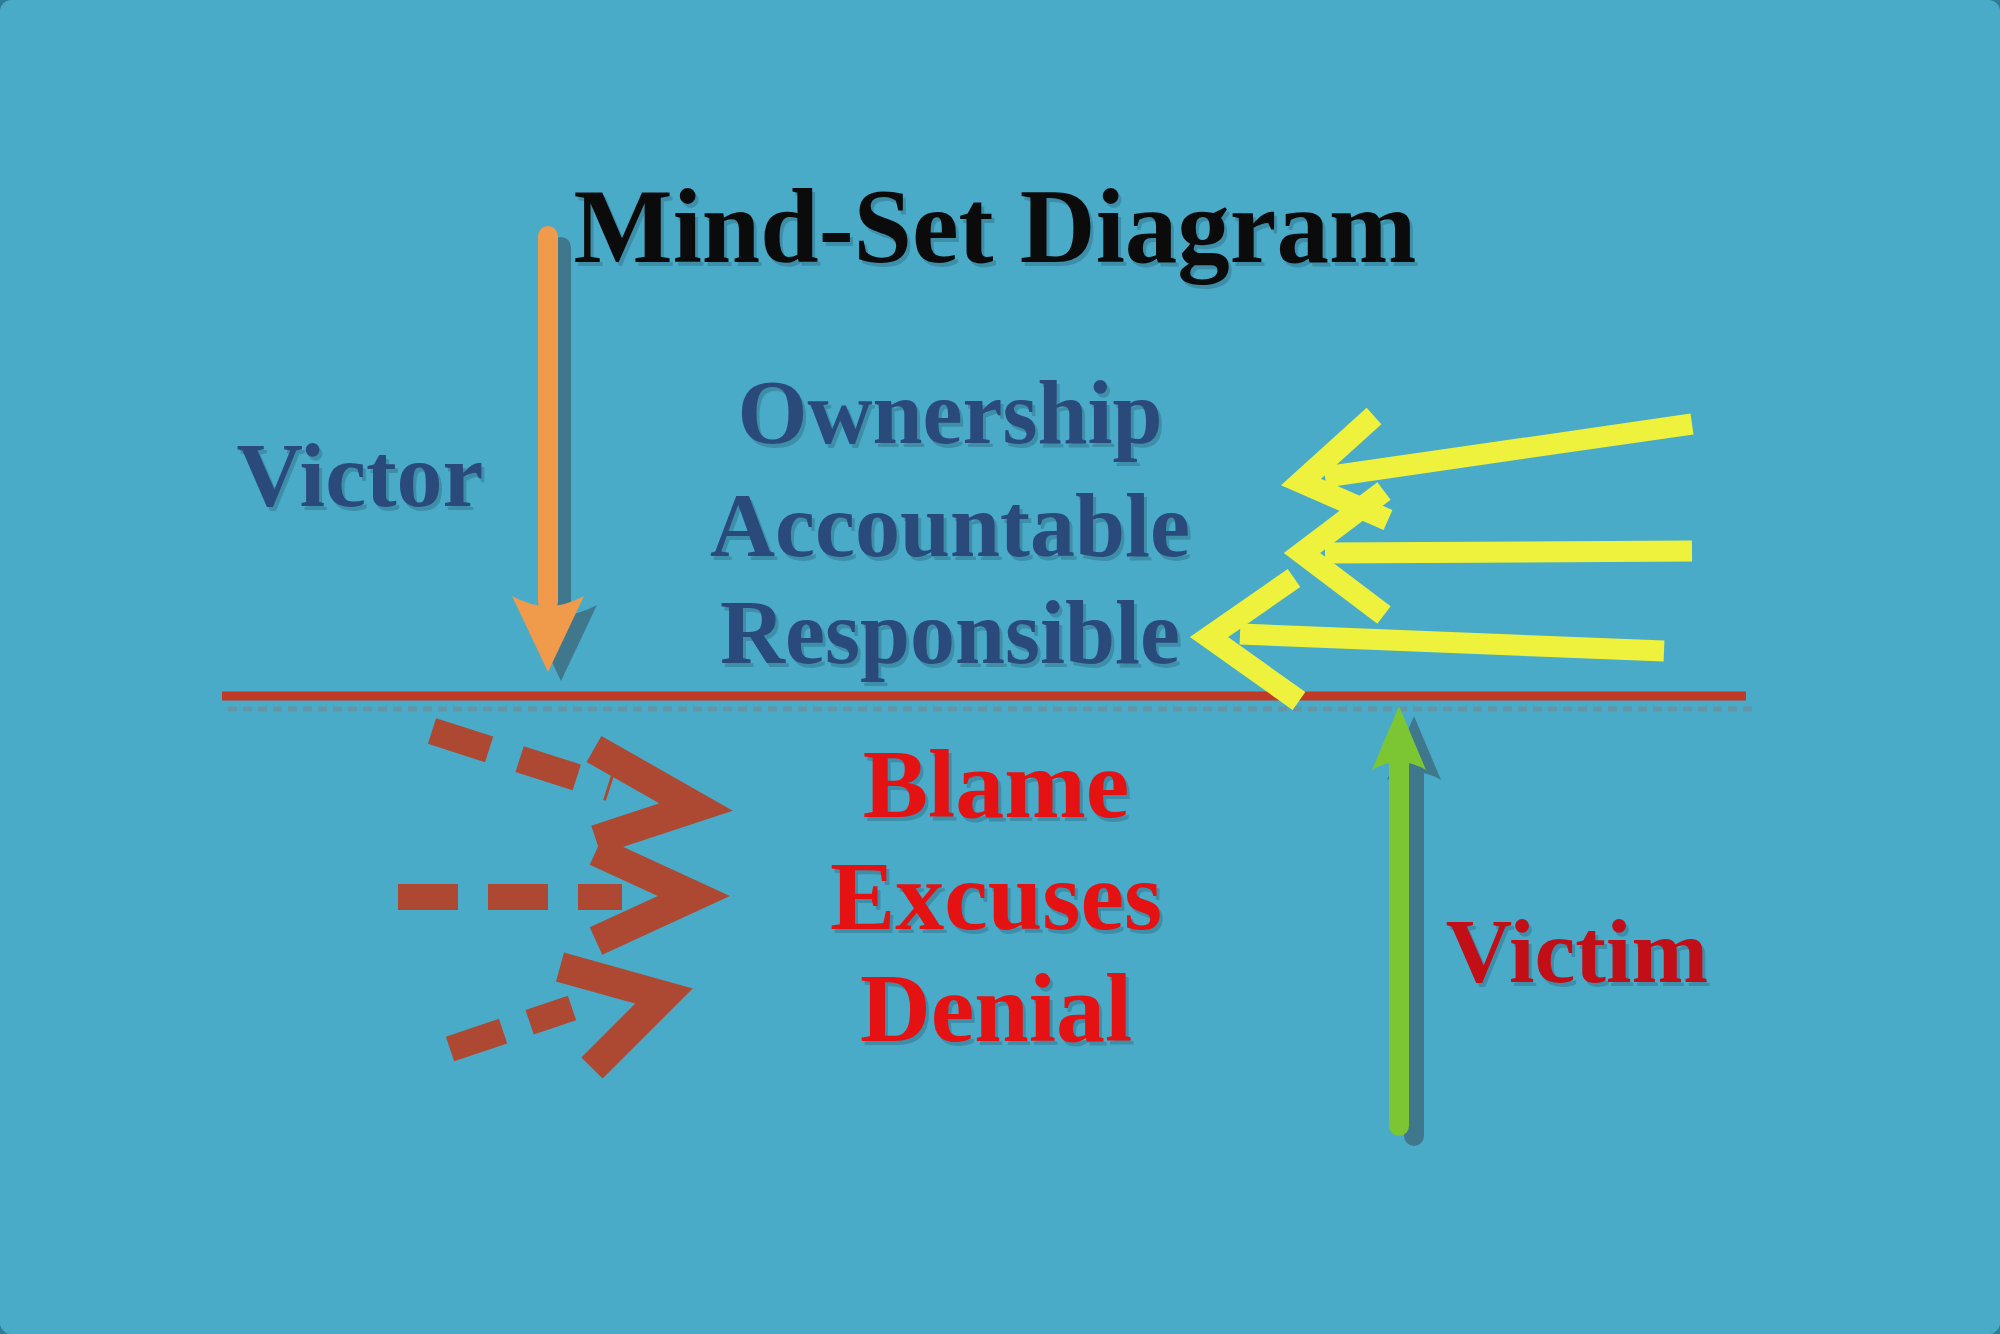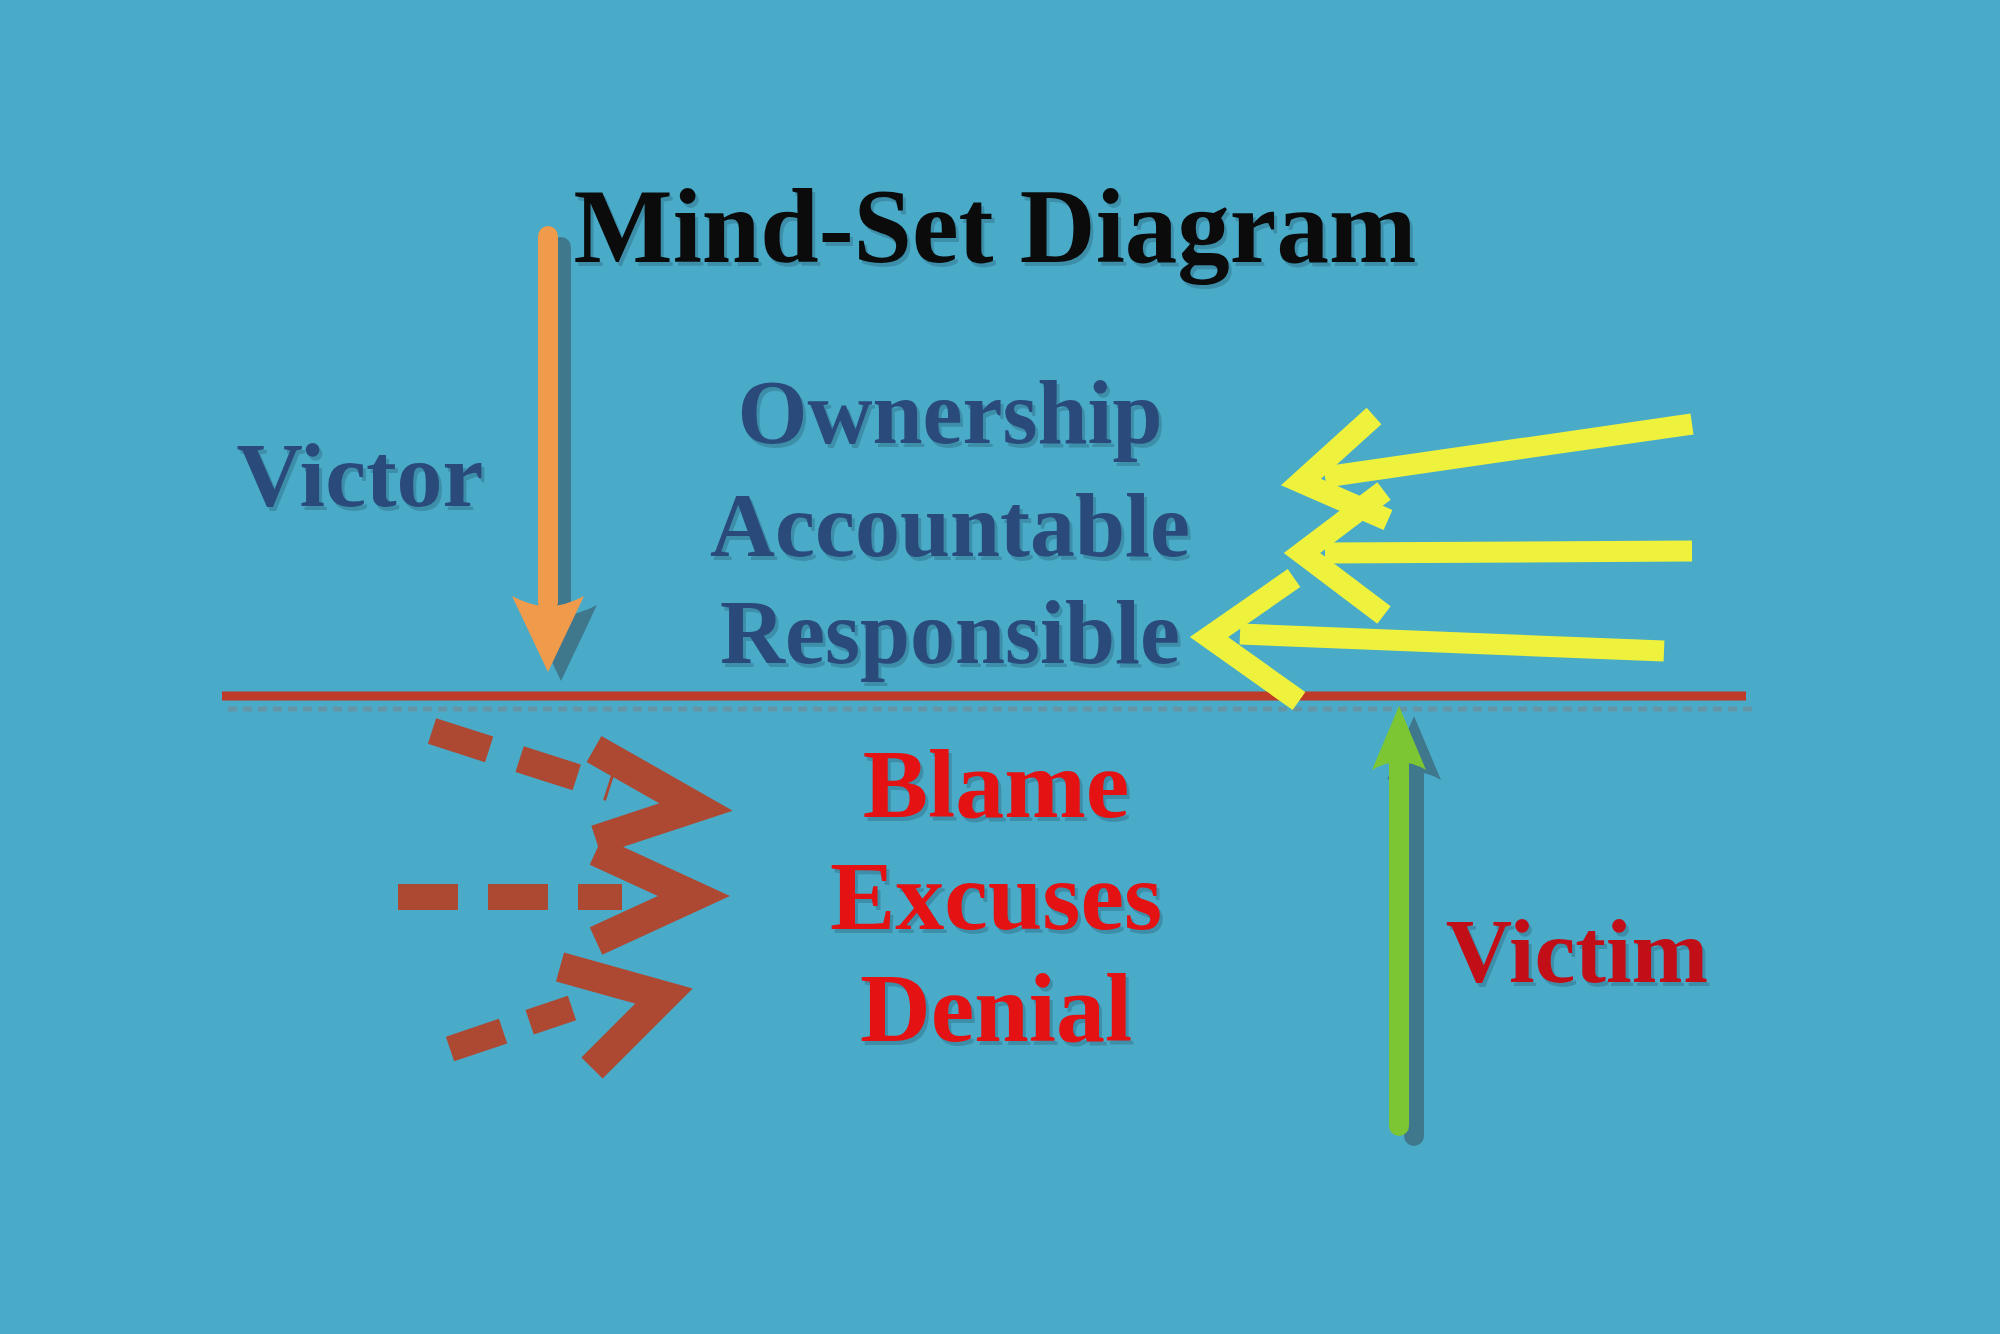--- a/index.html
+++ b/index.html
@@ -2,20 +2,21 @@
 <html><head>
 <meta charset="utf-8">
 <style>
   html,body{margin:0;padding:0;background:#2d7d95;}
   .stage{
     position:relative;
     width:2000px;height:1334px;
     background:#49abc8;
     overflow:hidden;
     font-family:"Liberation Serif","DejaVu Serif",serif;
+    border-radius:12px;
   }
   svg{display:block;width:2000px;height:1334px;}
   text{
     font-family:"Liberation Serif","DejaVu Serif",serif;
     font-weight:bold;
   }
   .soft-shadow{filter:drop-shadow(3px 4px 0 rgba(30,70,90,0.28));}
   .title-text{font-size:105px;}
   .trait-pos{font-size:90px;}
   .trait-neg{font-size:98px;}

